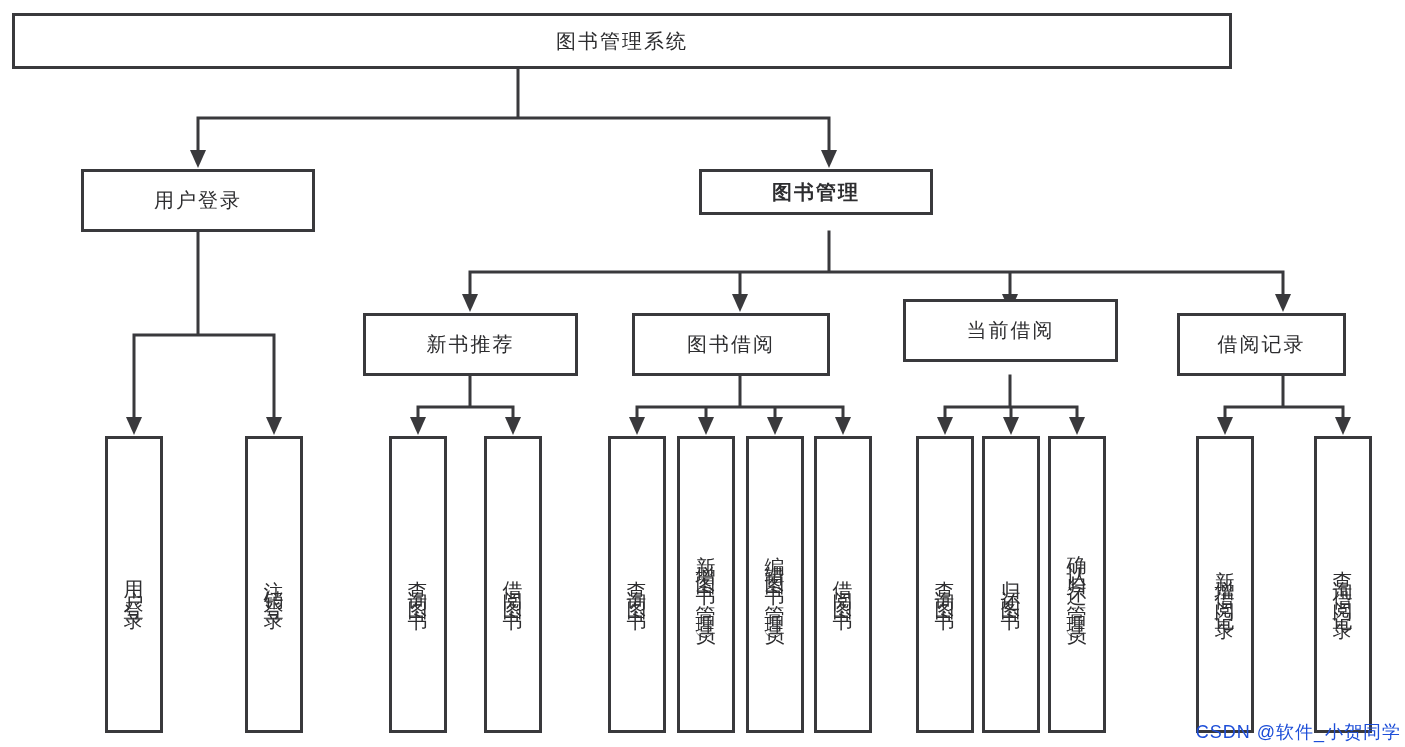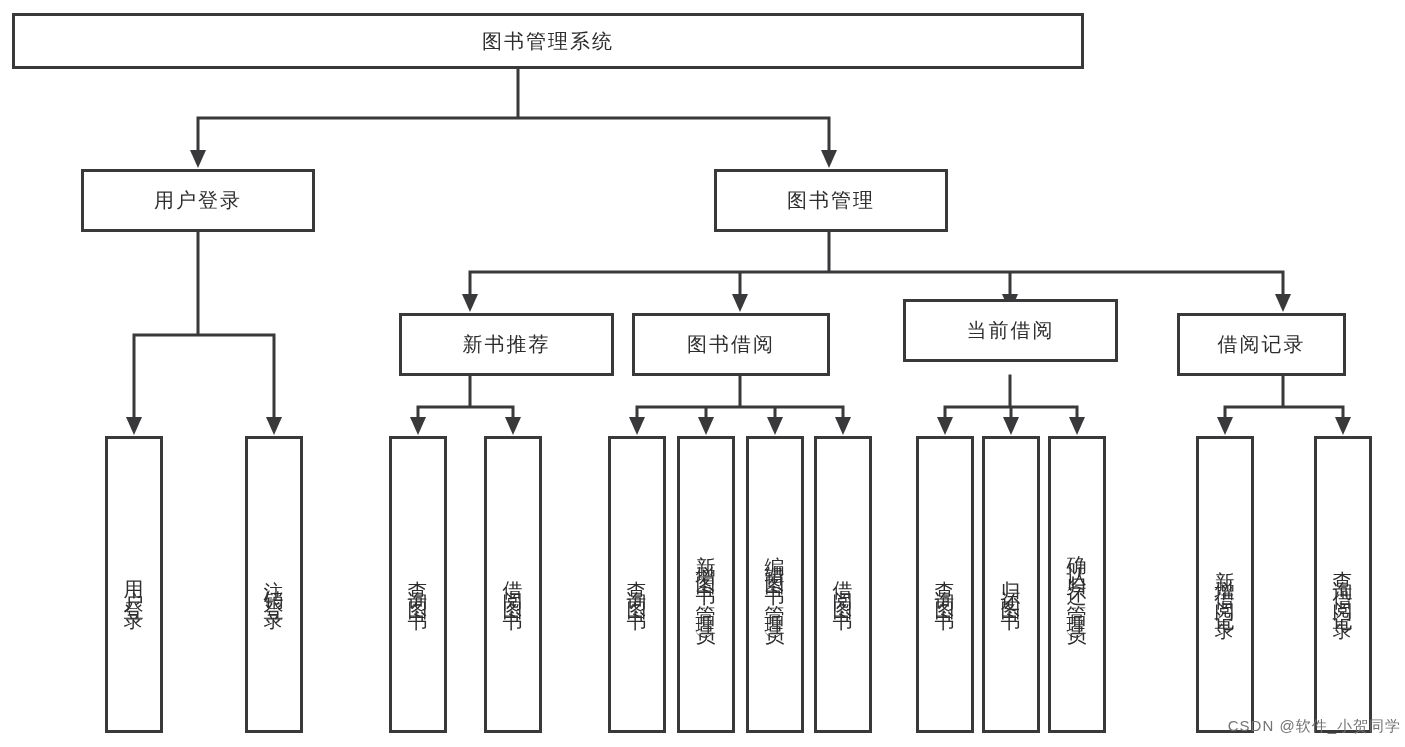--- a/index.html
+++ b/index.html
@@ -40,23 +40,23 @@
   .vnode .vtext {
     writing-mode: vertical-rl;
     text-orientation: mixed;
     letter-spacing: 10px;
     line-height: 1;
     max-height: 284px;
   }
   .watermark {
     position: absolute;
     right: 4px;
-    bottom: 11px;
-    font-size: 15px;
-    color: #737373;
+    bottom: 3px;
+    font-size: 18px;
+    color: #1d4ed8;
     letter-spacing: 1px;
     z-index: 5;
   }
 </style>
 </head>
 <body>
 
 <div class="canvas">
 
   <svg class="connectors" width="1405" height="747" viewBox="0 0 1405 747">
@@ -95,32 +95,32 @@
       <polygon points="767,417 783,417 775,435"></polygon>
       <polygon points="835,417 851,417 843,435"></polygon>
       <polygon points="937,417 953,417 945,435"></polygon>
       <polygon points="1003,417 1019,417 1011,435"></polygon>
       <polygon points="1069,417 1085,417 1077,435"></polygon>
       <polygon points="1217,417 1233,417 1225,435"></polygon>
       <polygon points="1335,417 1351,417 1343,435"></polygon>
     </g>
   </svg>
 
-  <div class="node" style="left:12px; top:13px; width:1072px; height:56px;">
+  <div class="node" style="left:12px; top:13px; width:1220px; height:56px;">
     <span>图书管理系统</span>
   </div>
 
   <div class="node" style="left:81px; top:169px; width:234px; height:63px;">
     <span>用户登录</span>
   </div>
-  <div class="node" style="left:714px; top:169px; width:234px; height:63px;">
+  <div class="node" style="left:699px; top:169px; width:234px; height:46px;font-weight:bold;">
     <span>图书管理</span>
   </div>
 
-  <div class="node" style="left:363px; top:313px; width:215px; height:63px;margin-left:36px;">
+  <div class="node" style="left:363px; top:313px; width:215px; height:63px;">
     <span>新书推荐</span>
   </div>
   <div class="node" style="left:632px; top:313px; width:198px; height:63px;">
     <span>图书借阅</span>
   </div>
   <div class="node" style="left:903px; top:299px; width:215px; height:63px;text-align:right;">
     <span>当前借阅</span>
   </div>
   <div class="node" style="left:1177px; top:313px; width:169px; height:63px;">
     <span>借阅记录</span>

